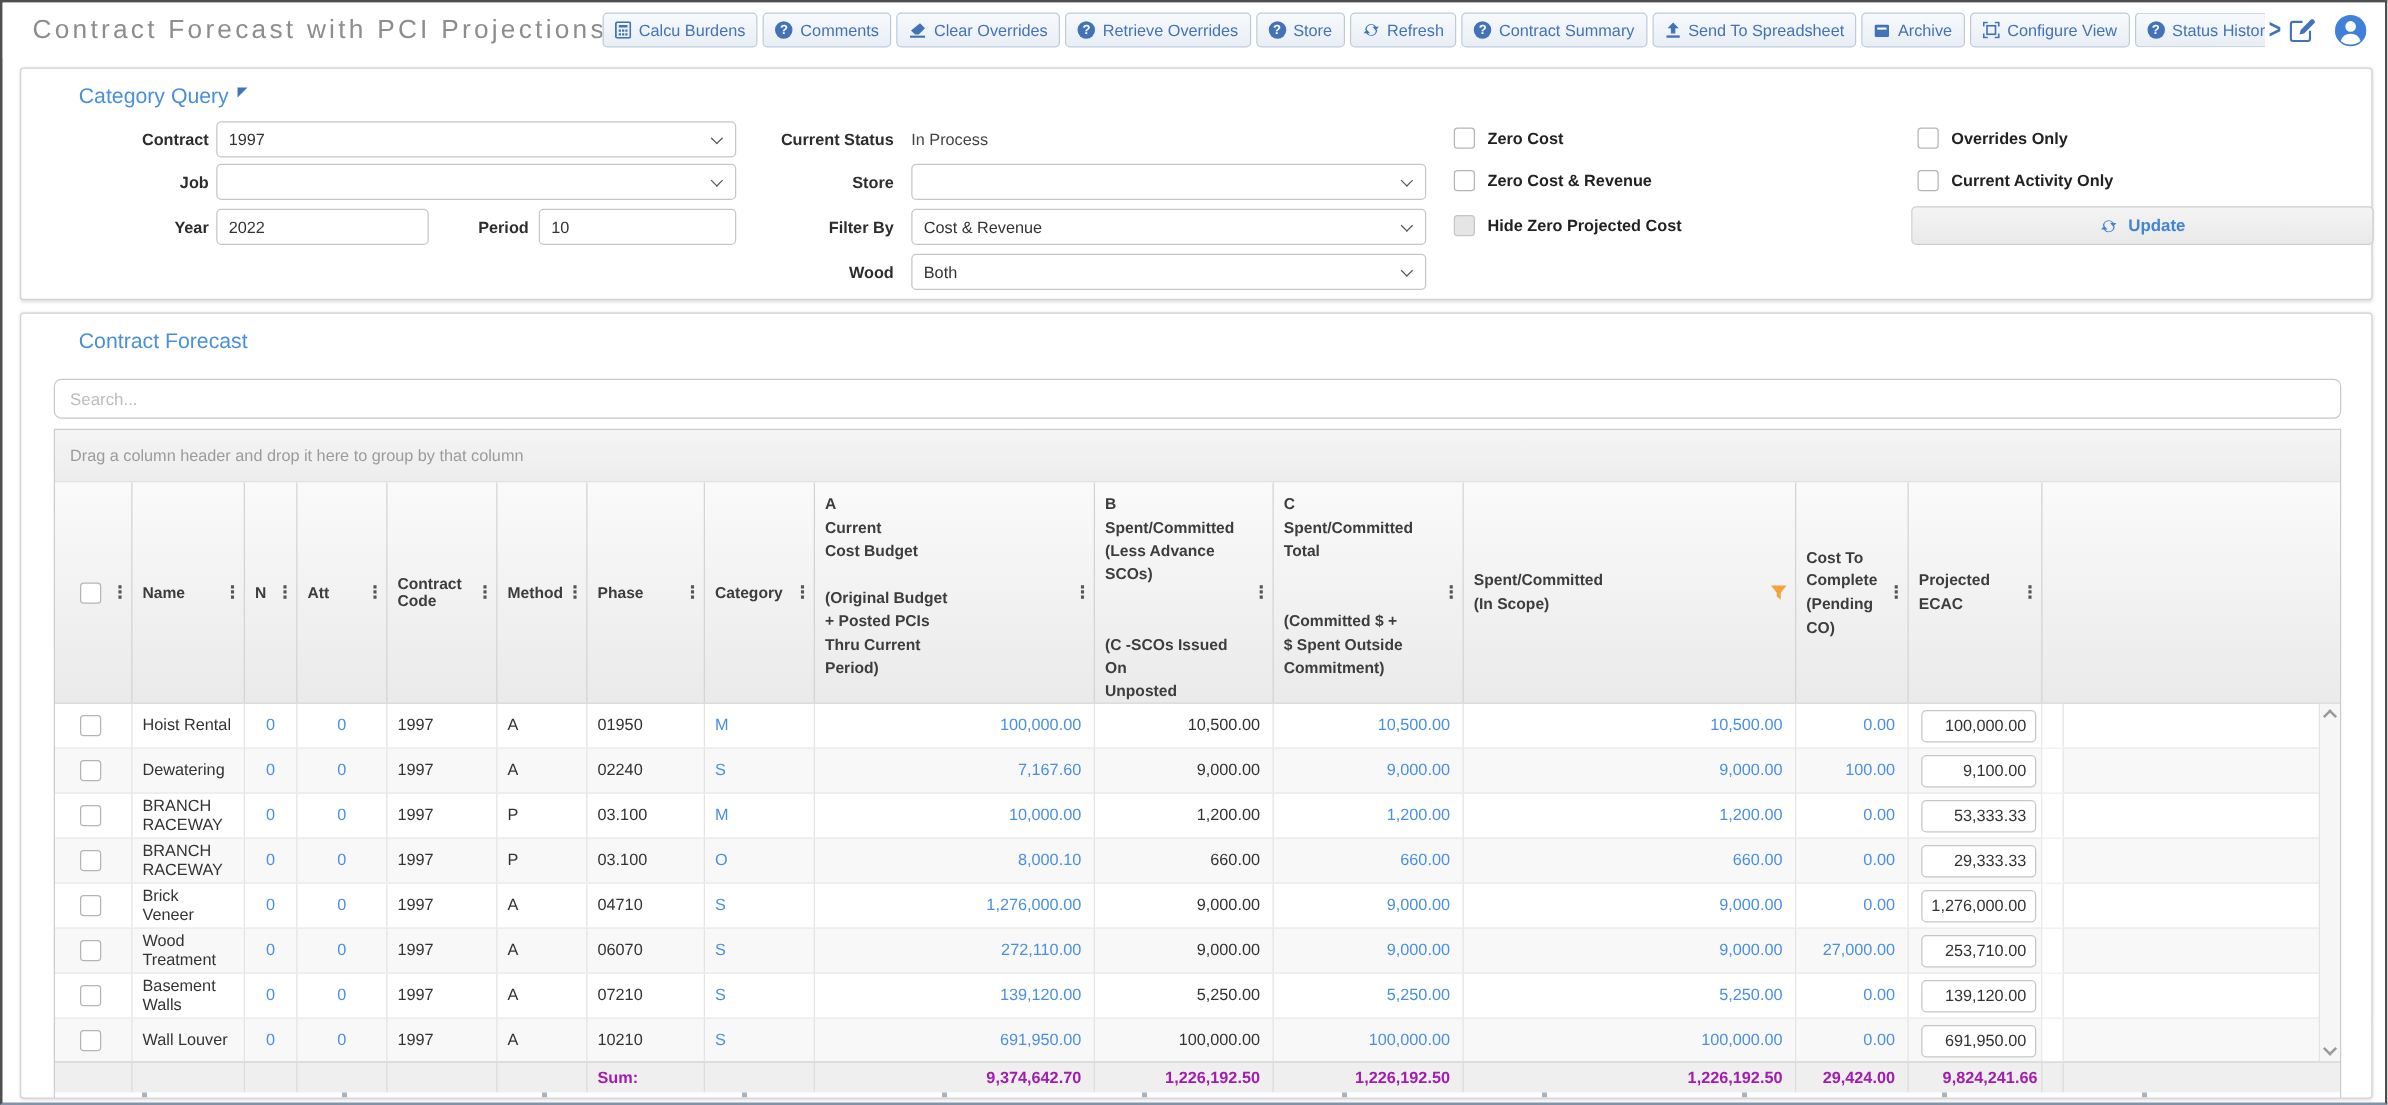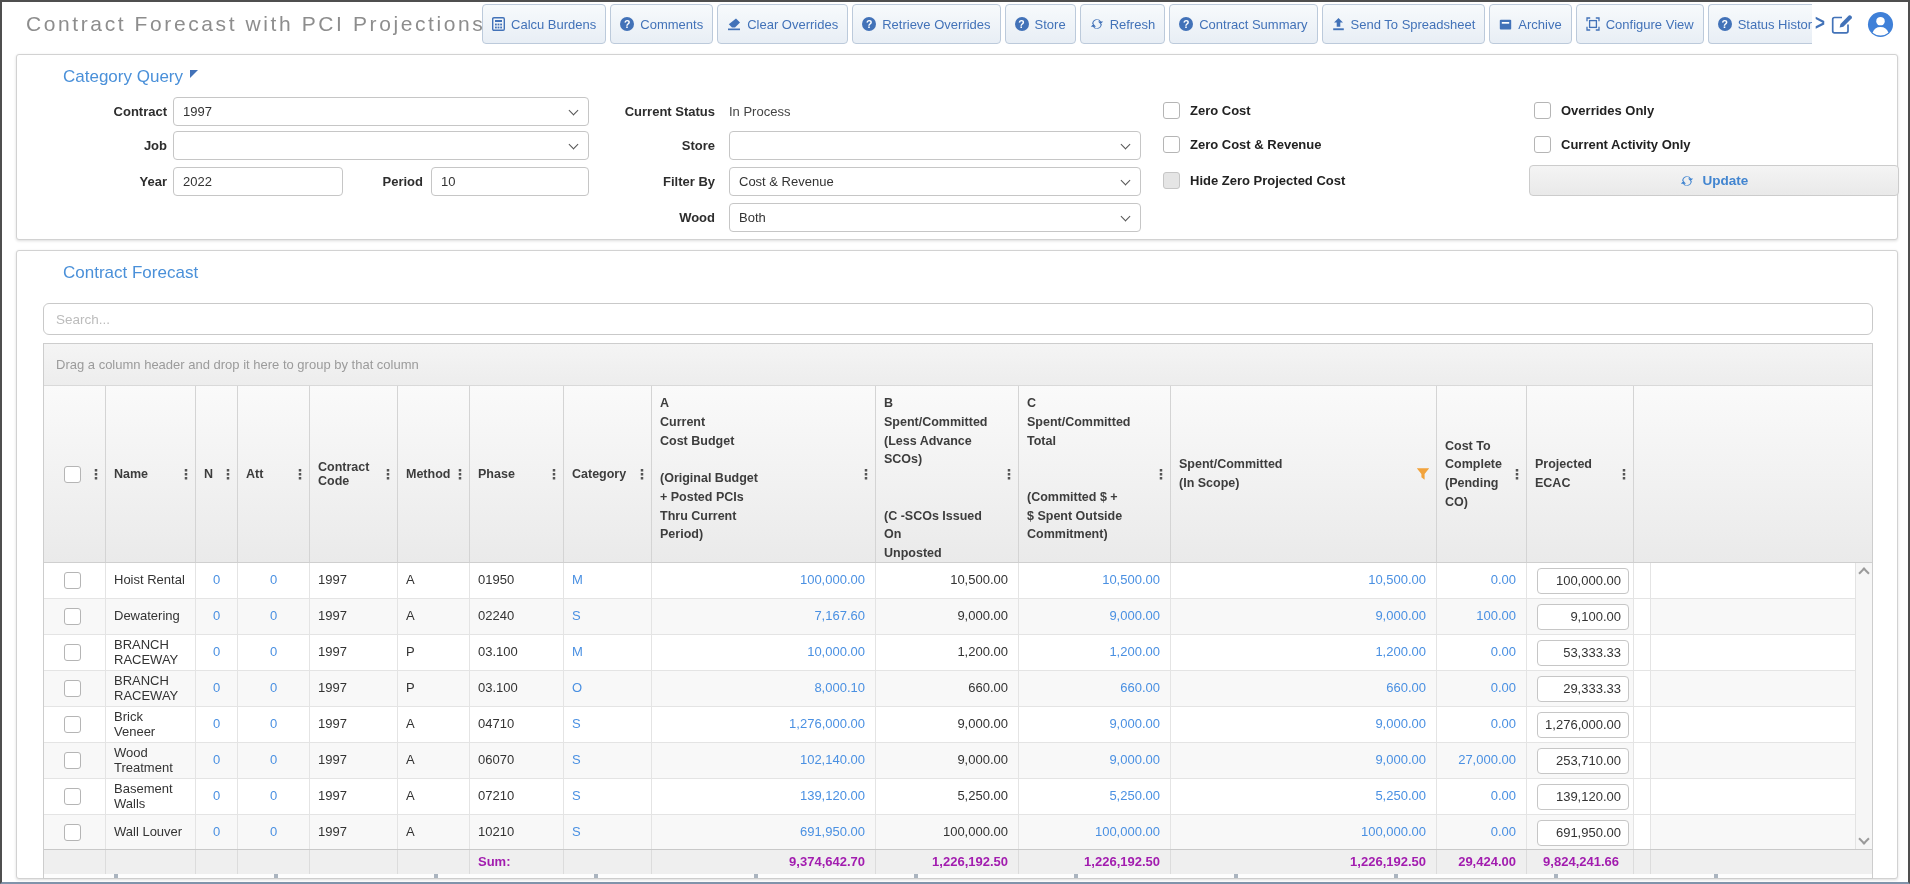--- a/index.html
+++ b/index.html
@@ -5,21 +5,21 @@
   * { box-sizing: border-box; margin: 0; padding: 0; }
   body { font-family: "Liberation Sans", "DejaVu Sans", sans-serif; background:#fff; }
   .frame { position:relative; width:1910px; height:884px; background:#fff; overflow:hidden;
            border:2px solid #4f4f4f; border-bottom-color:#8093aa; }
 
   
   .topbar { height:44px; display:flex; align-items:center; padding:2px 10px 2px 24px; background:#fff; }
   .app-title { font-size:21px; color:#8d8d8d; letter-spacing:2.6px; font-weight:300;
                white-space:nowrap; margin-right:auto; overflow:hidden; min-width:0; flex-shrink:1; }
   .tb-buttons { display:flex; gap:4px; align-items:center; flex-shrink:0; }
-  .tbtn { display:inline-flex; align-items:center; gap:6px; height:40px; padding:0 9px;
+  .tbtn { display:inline-flex; align-items:center; gap:6px; height:28px; padding:0 9px;
           background:linear-gradient(#f7fafc,#e8eef5); border:1px solid #bccadb; border-radius:4px;
           color:#4272b8; font-size:13px; white-space:nowrap; cursor:pointer; font-family:inherit; flex-shrink:0; }
   .tbtn-clip { max-width:112px; overflow:hidden; border-right:none;
                border-top-right-radius:0; border-bottom-right-radius:0; padding-right:0; }
   .ticon { display:inline-flex; align-items:center; flex-shrink:0; }
   .qmark { display:inline-flex; width:14px; height:14px; border-radius:50%; background:#4272b8; color:#fff;
            font-size:10.5px; font-weight:bold; align-items:center; justify-content:center; }
   .chev { color:#4272b8; font-size:17px; font-weight:bold; transform:scaleY(1.25); padding:0 3px; cursor:pointer; }
   .icon-btn { color:#4272b8; display:inline-flex; align-items:center; cursor:pointer; margin:0 3px; }
   .avatar-btn { margin-left:10px; margin-right:4px; }
@@ -78,21 +78,21 @@
   .cell.center { justify-content:center; }
   .cell.num { justify-content:flex-end; padding-right:10px; }
   .cell.c-fill { background:#fff; }
   .link { color:#4a90e2; cursor:pointer; }
   .row .cb { margin-left:12px; }
   .hrow .cb { margin-left:12px; }
   .ecac-input { width:92px; height:26px; border:1px solid #c6c6c6; border-radius:4px; text-align:right;
                 font-size:13px; color:#333; padding:0 7px; font-family:inherit; background:#fff; margin-left:2px; }
   .sumrow { height:25px; display:flex; background:#efefef; border-top:1px solid #c9c9c9; flex:none; }
   .sumrow .cell { border-right:1px solid #dcdcdc; font-weight:bold; color:#a21caf; background:transparent; }
-  .sumrow .c-ecac { justify-content:flex-end; padding-right:14px; }
+  .sumrow .c-ecac { justify-content:flex-end; padding-right:3px; }
   .strip { height:4px; flex:none; background-color:#fdfdfd;
            background-image:repeating-linear-gradient(90deg, transparent 0 70px, #aab4bf 70px 74px, transparent 74px 160px); }
   .vscroll { position:absolute; right:0; top:0; width:17px; height:100%; background:#f6f6f6;
              border-left:1px solid #e3e3e3; display:flex; flex-direction:column; justify-content:space-between;
              align-items:center; padding:6px 0; cursor:pointer; }
   .sarrow { width:8px; height:8px; border:solid #9a9a9a; border-width:2px 2px 0 0; display:block; }
   .sarrow.up { transform:rotate(-45deg); }
   .sarrow.down { transform:rotate(135deg); }
 </style>
 </head>
@@ -498,21 +498,21 @@
             <div class="cell c-check">
               <span class="cb"></span>
             </div>
             <div class="cell c-name">Wood Treatment</div>
             <div class="cell c-n center link">0</div>
             <div class="cell c-att center link">0</div>
             <div class="cell c-cc">1997</div>
             <div class="cell c-method">A</div>
             <div class="cell c-phase">06070</div>
             <div class="cell c-cat link">S</div>
-            <div class="cell c-a num link">102,140.00</div>
+            <div class="cell c-a num link">272,110.00</div>
             <div class="cell c-b num">9,000.00</div>
             <div class="cell c-c num link">9,000.00</div>
             <div class="cell c-scope num link">9,000.00</div>
             <div class="cell c-ctc num link">27,000.00</div>
             <div class="cell c-ecac">
               <input class="ecac-input" value="253,710.00" style="">
             </div>
             <div class="cell c-fill"></div>
           </div>
           <div class="row odd">

